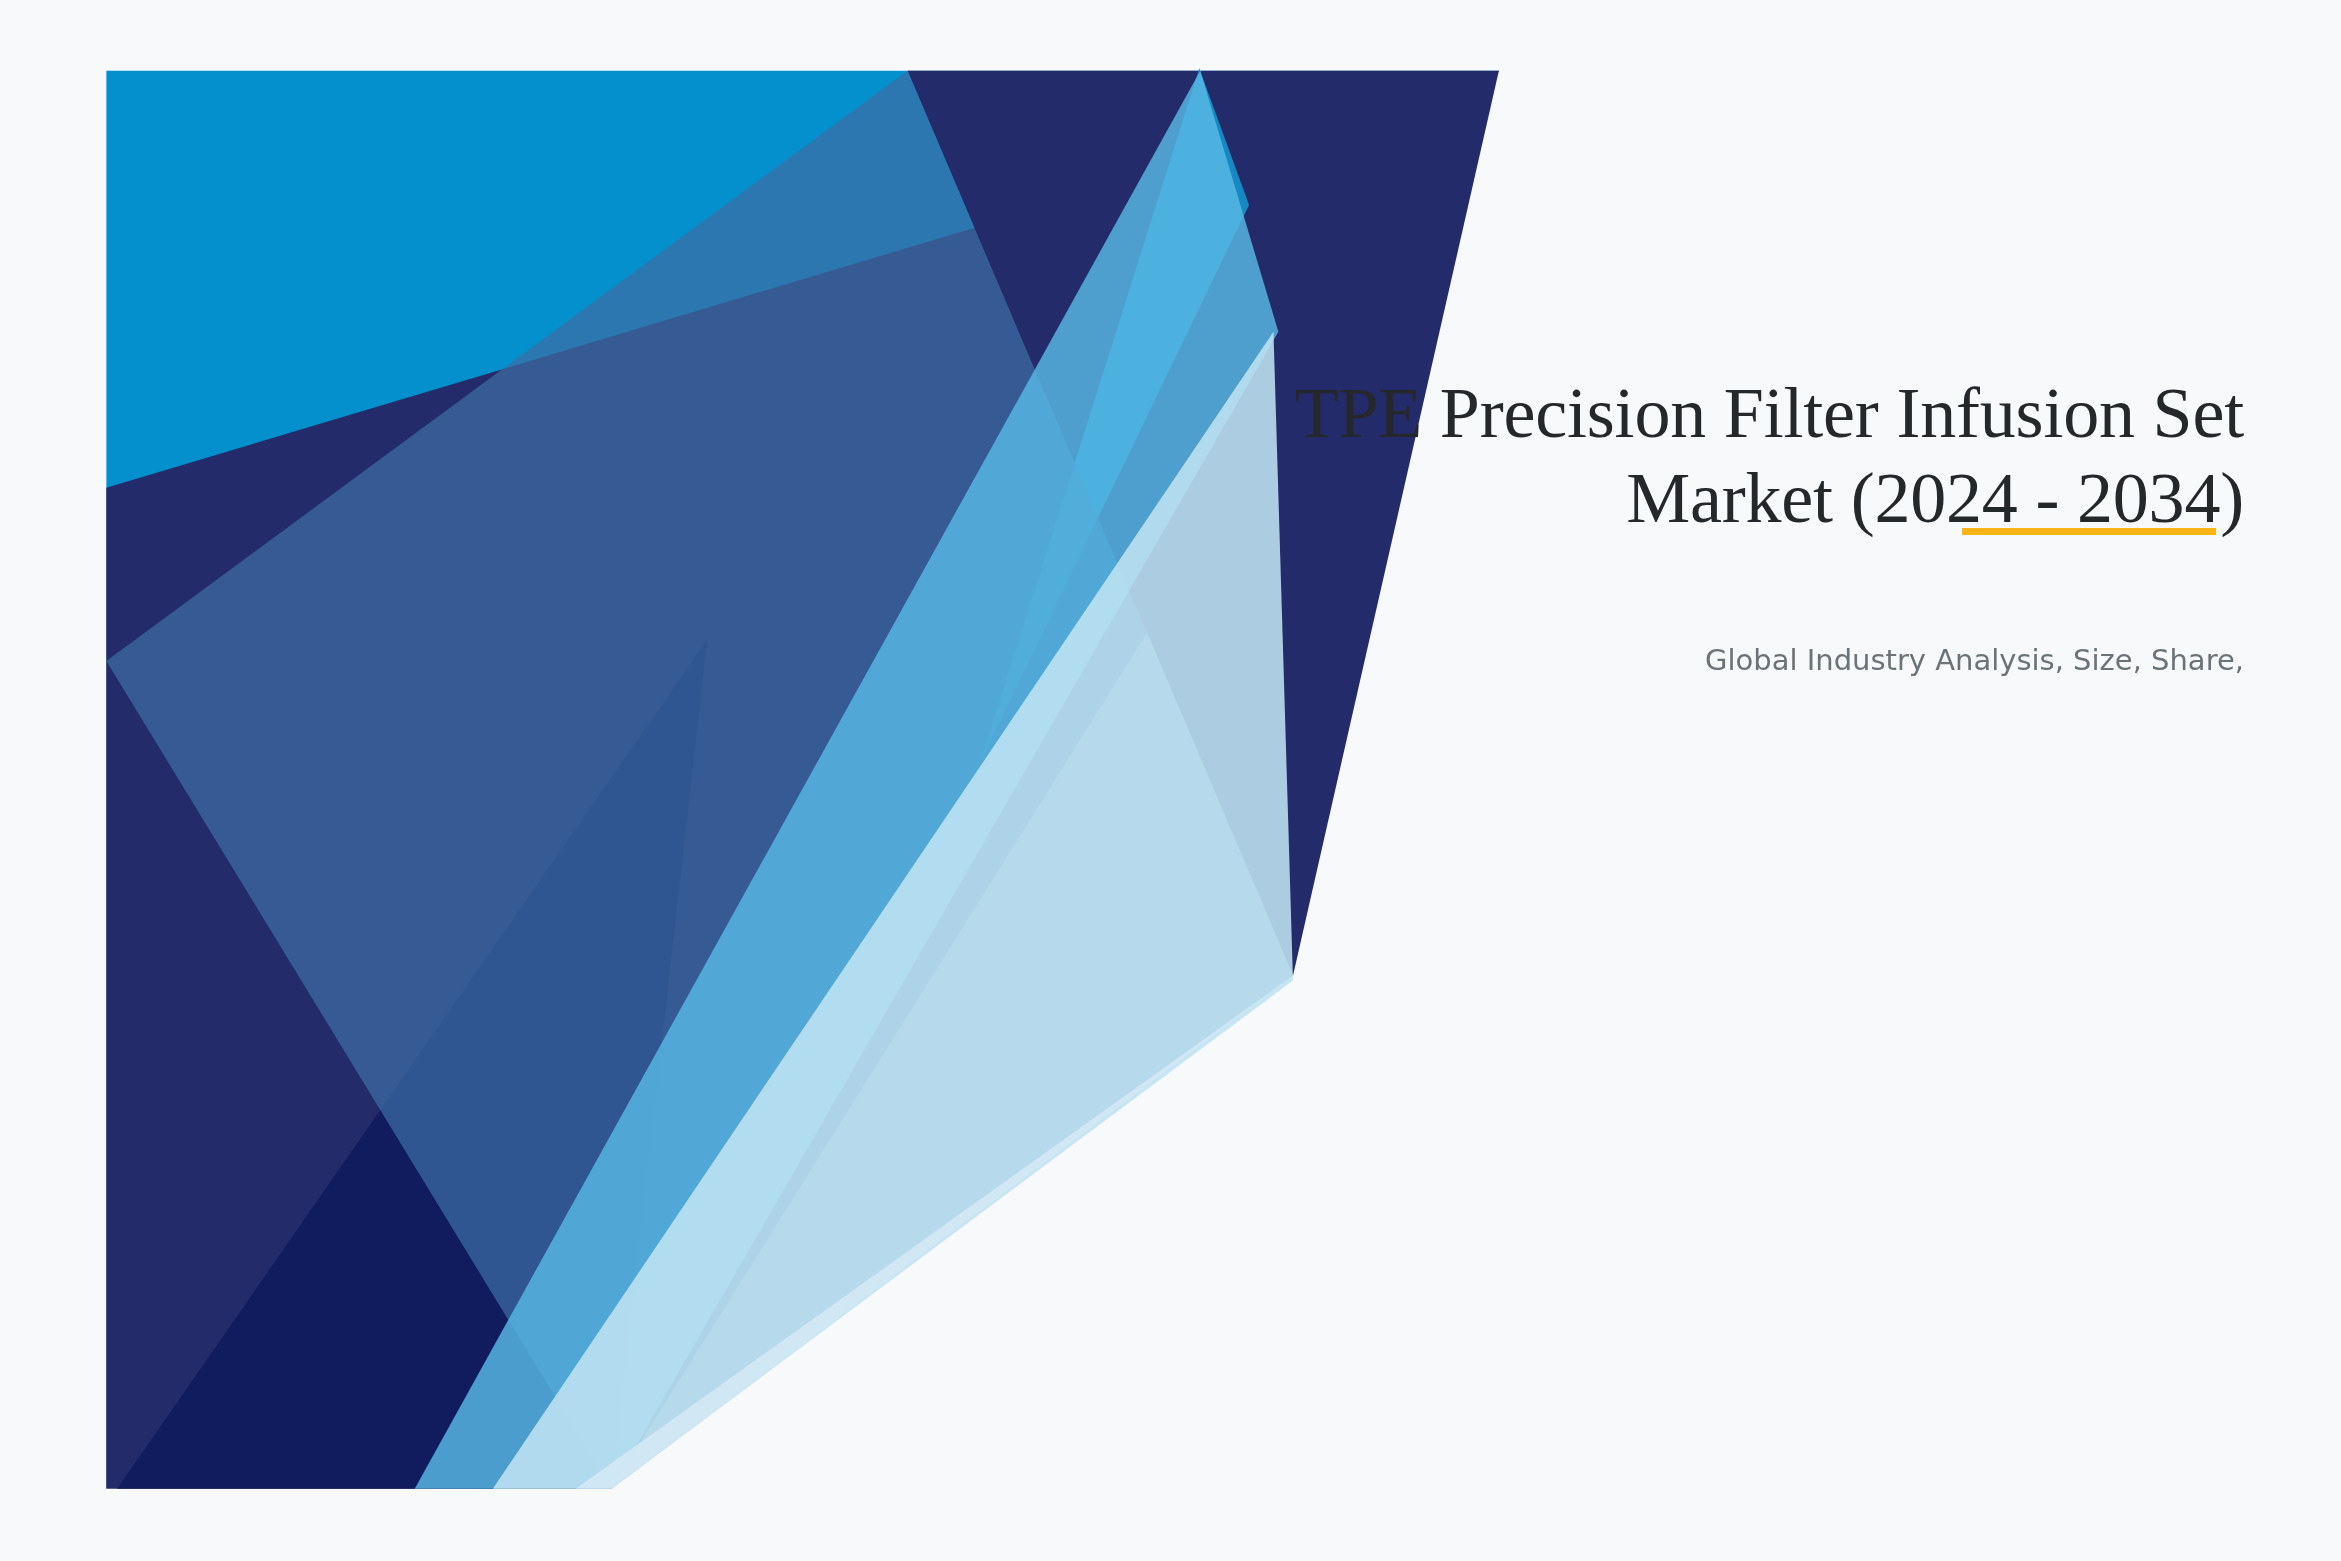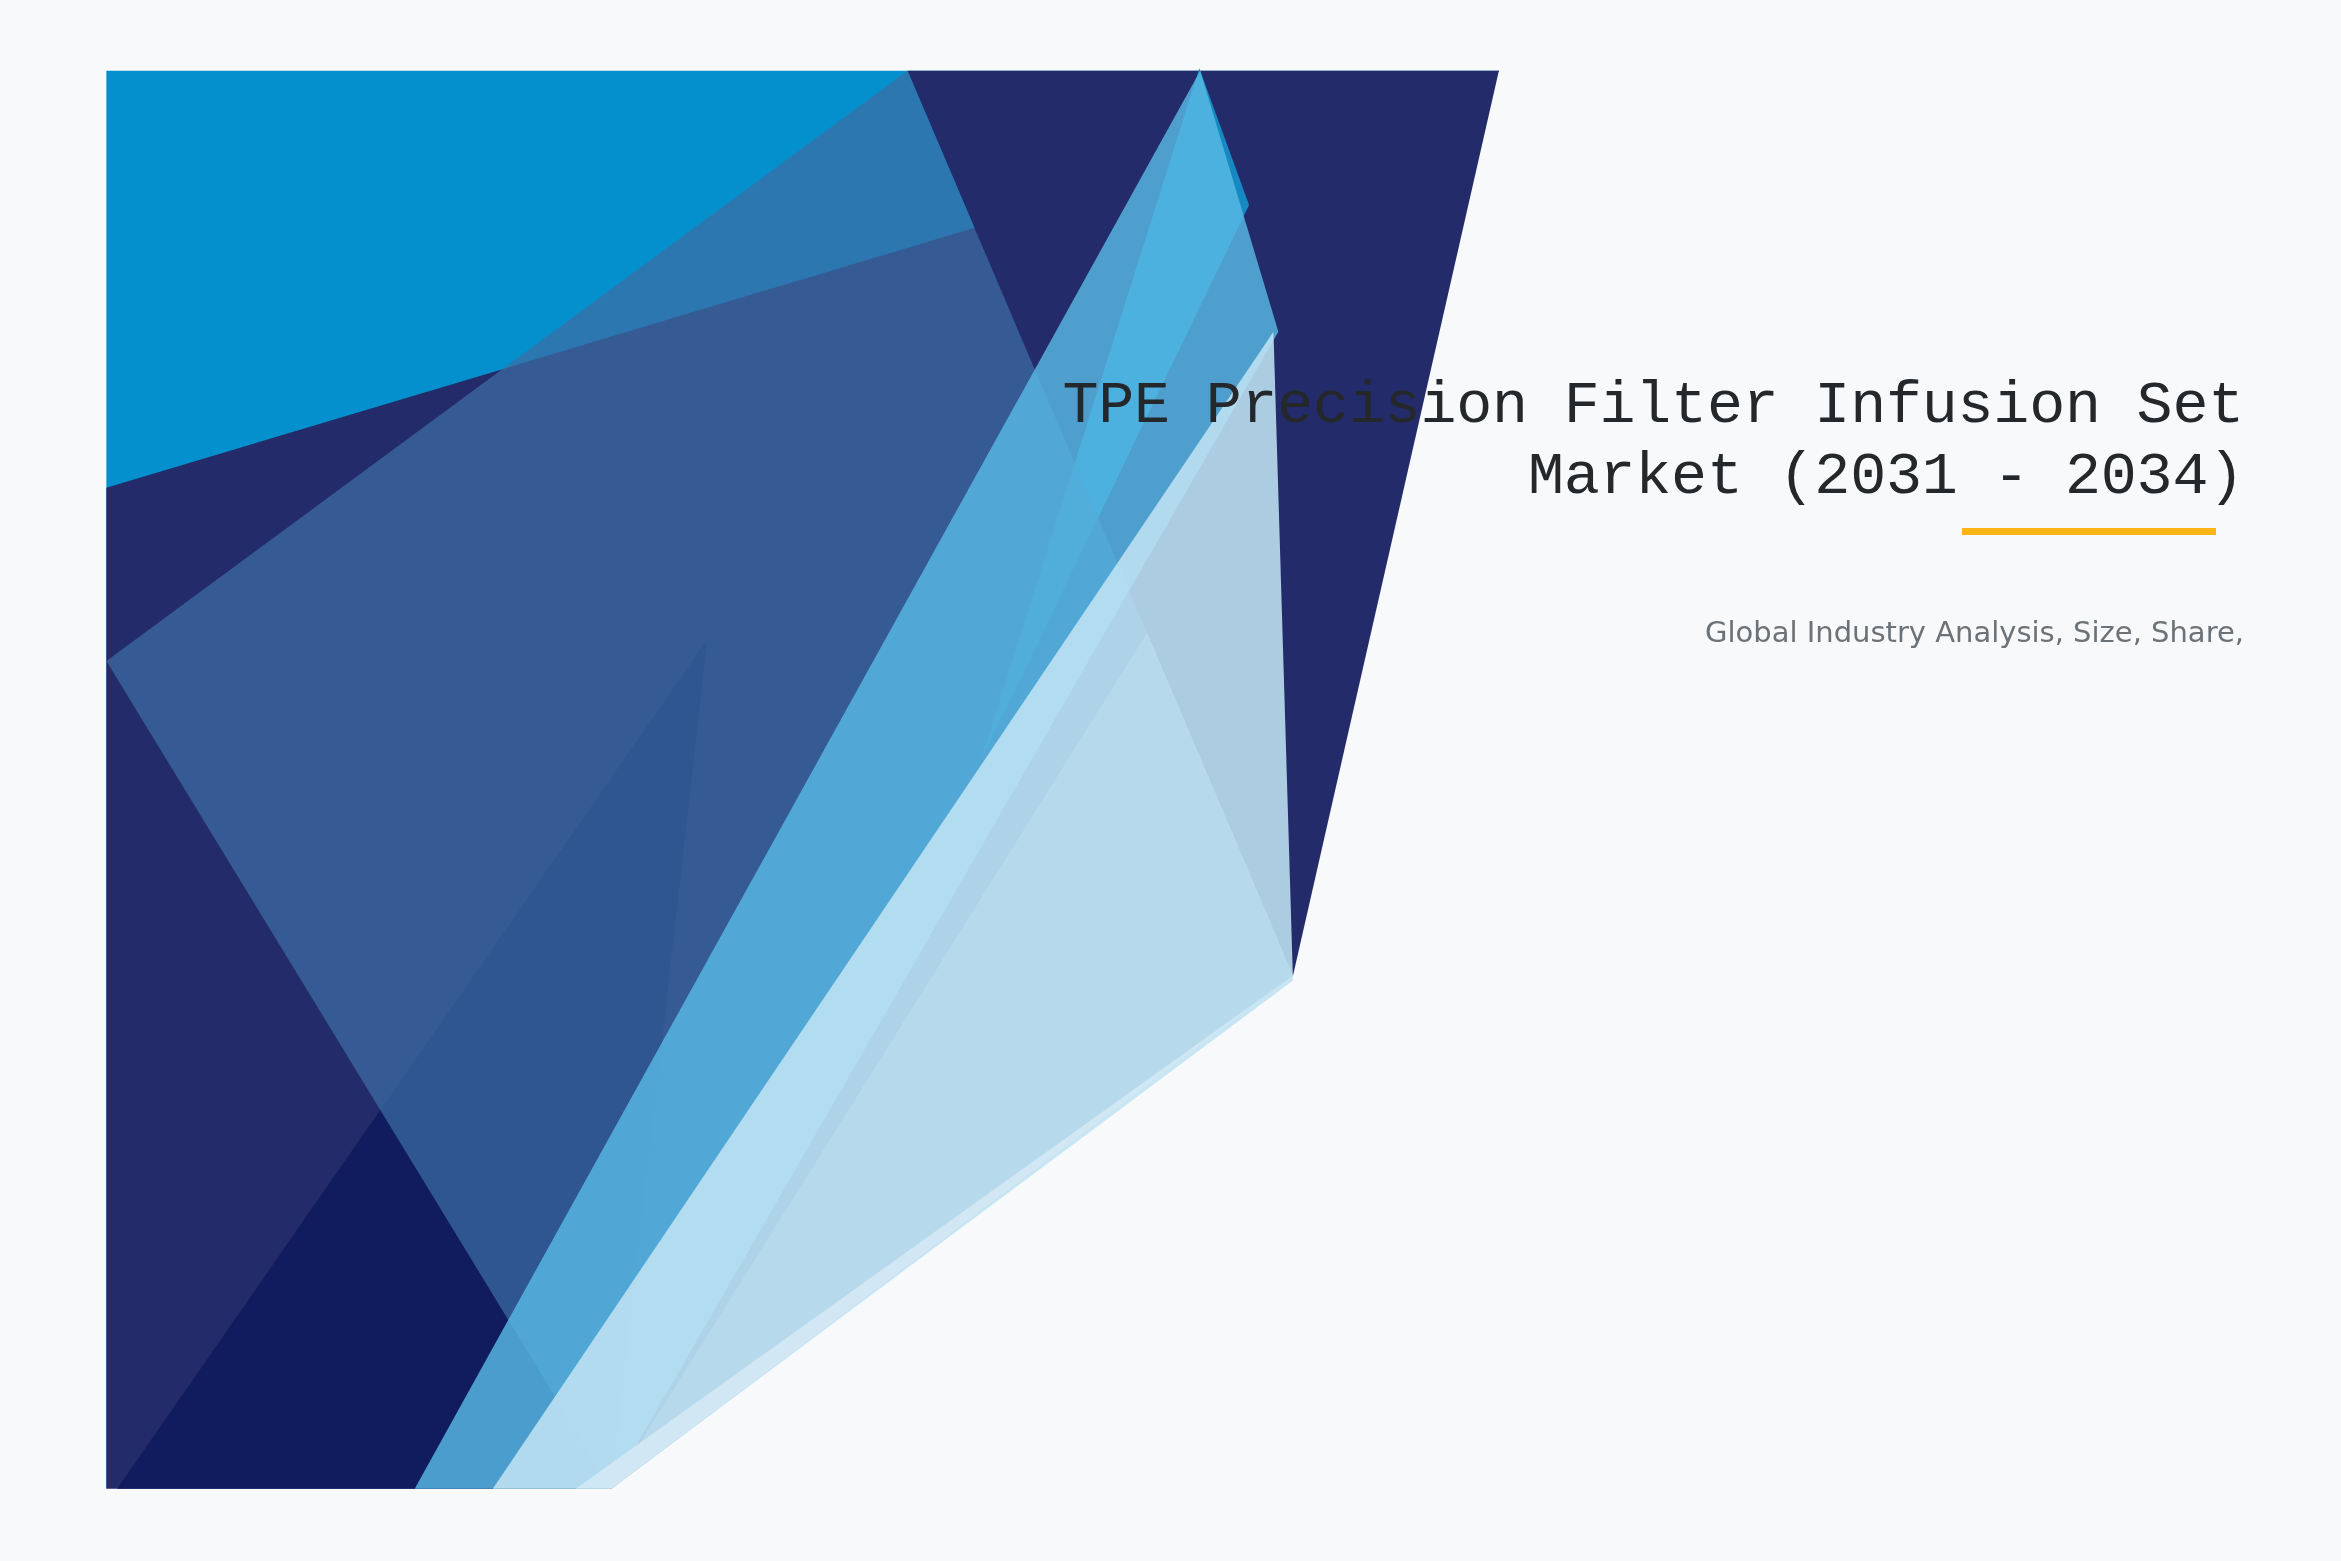--- a/index.html
+++ b/index.html
@@ -40,22 +40,22 @@
     text-align: right;
   }
 
   #title-wrap {
     position: relative;
     display: block;
   }
 
   .title-line {
     display: block;
-    font-family: Liberation Mono, monospace;
-    font-size: 60px;
+    font-family: Liberation Serif, serif;
+    font-size: 72px;
     font-weight: 400;
     line-height: 1.18;
     color: #25282b;
     letter-spacing: -0.2px;
     white-space: nowrap;
     position: relative;
     z-index: 2;
   }
 
   #title-accent {
@@ -108,21 +108,21 @@
     <polygon points="2610,680 2650,2010 1253,3052 1010,3052" fill="#bfe2f2" fill-opacity="0.88"></polygon>
 
     <polygon points="2650,2000 1253,3052 1180,3052" fill="#d9ecf7" fill-opacity="0.75"></polygon>
 
   </svg>
 
   <div id="text-block">
 
     <div id="title-wrap">
       <span class="title-line">TPE Precision Filter Infusion Set</span>
-      <span class="title-line">Market (2031 - 2034)</span>
+      <span class="title-line">Market (2024 - 2034)</span>
       <span id="title-accent"></span>
     </div>
 
     <div id="subtitle-wrap">
       <span class="subtitle-line">Global Industry Analysis, Size, Share,</span>
     </div>
 
   </div>
 
 </div>

